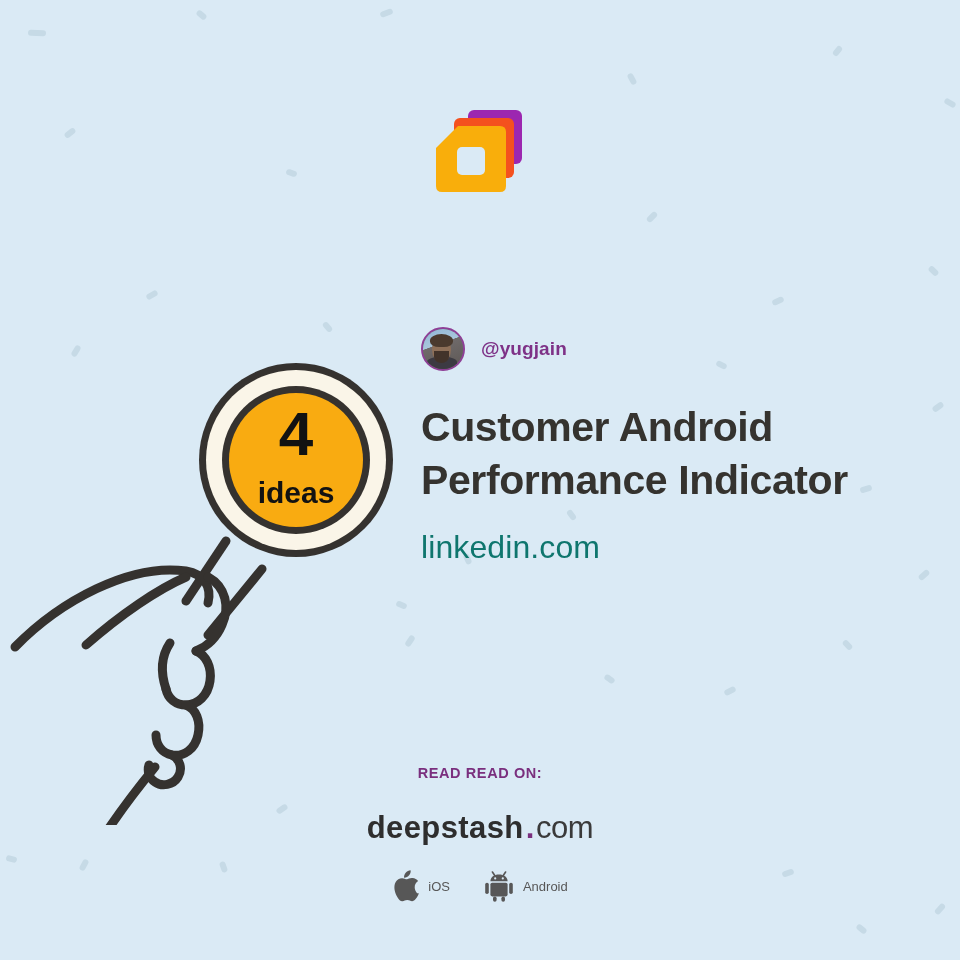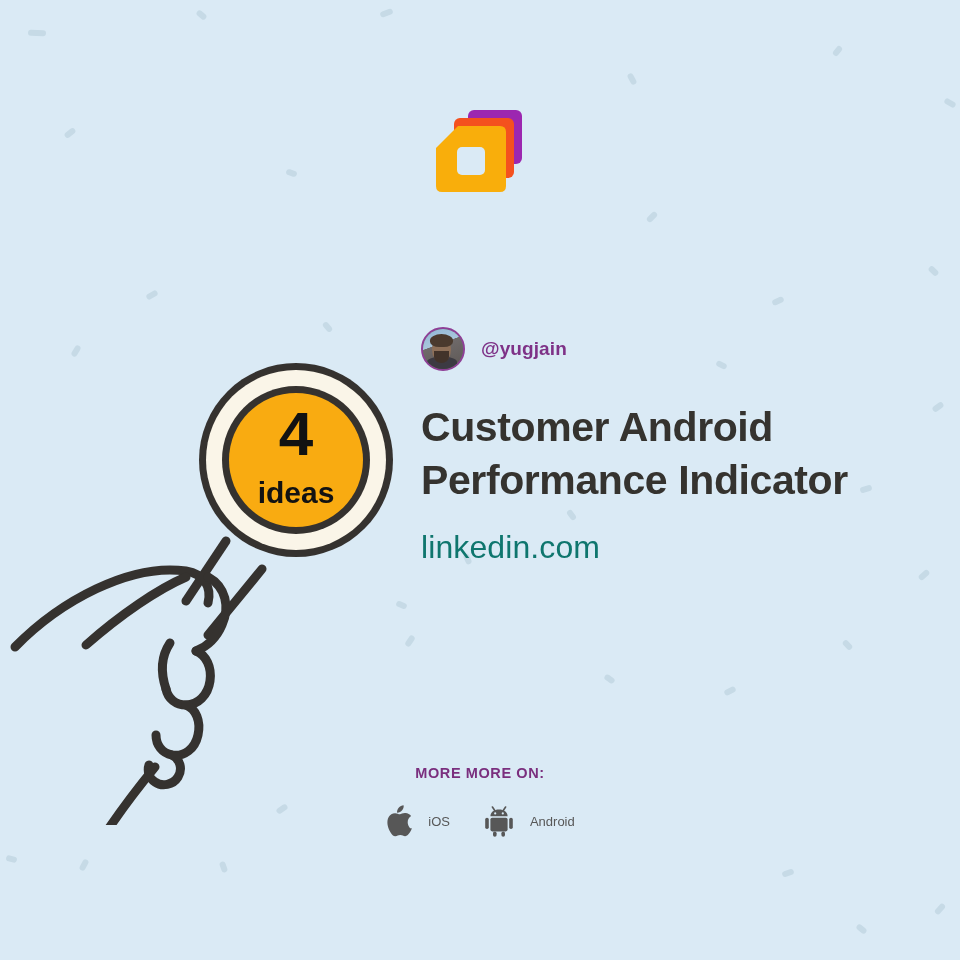--- a/index.html
+++ b/index.html
@@ -164,21 +164,21 @@
   #stores {
     margin-top: 24px;
     display: flex;
     justify-content: center;
     align-items: center;
     gap: 34px;
   }
   .store {
     display: flex;
     align-items: center;
-    gap: 16px;
+    gap: 9px;
   }
   .store-label {
     font-size: 13px;
     color: #575757;
   }
 </style>
 </head>
 <body>
 
 <div id="card">
@@ -276,22 +276,25 @@
       <div id="handle-name">@yugjain</div>
     </div>
 
     <div id="title">Customer Android Performance Indicator</div>
 
     <div id="source">linkedin.com</div>
   </div>
 
   <div id="footer">
 
-    <div id="read-more">MORE MORE ON:</div>
-
+    <div id="read-more">READ READ ON:</div>
+
+    <div id="wordmark">
+      <span class="ds-bold">deepstash</span><span class="ds-dot">.</span><span class="ds-tld">com</span>
+    </div>
 
     <div id="stores">
 
       <div class="store">
         <svg width="27" height="32" viewBox="0 0 27 32">
           <path fill="#575757" d="M18.6 0.2c-1.7 0.1-3.7 1.2-4.9 2.6-1 1.2-1.9 3.1-1.6 4.9 1.9 0.1 3.9-1.1 5-2.5 1.1-1.3 1.9-3.1 1.5-5z"></path>
           <path fill="#575757" d="M25.1 23.2c-1.6-2-2.4-3.9-2.4-6 0-2.6 1.2-4.6 3.4-6.1-1.3-1.8-3.2-2.8-5.7-3-2.4-0.2-4.3 1.2-5.5 1.2-1.3 0-3-1.2-4.9-1.1-2.6 0-5 1.5-6.3 3.8-2.7 4.7-0.7 11.6 1.9 15.4 1.3 1.9 2.8 4 4.8 3.9 1.9-0.1 2.6-1.2 4.9-1.2 2.3 0 2.9 1.2 4.9 1.2 2 0 3.3-1.9 4.6-3.7 1.4-2.1 2-4.2 2-4.3-0.1 0-0.9-0.3-1.7-0.1z"></path>
         </svg>
         <span class="store-label">iOS</span>
       </div>

